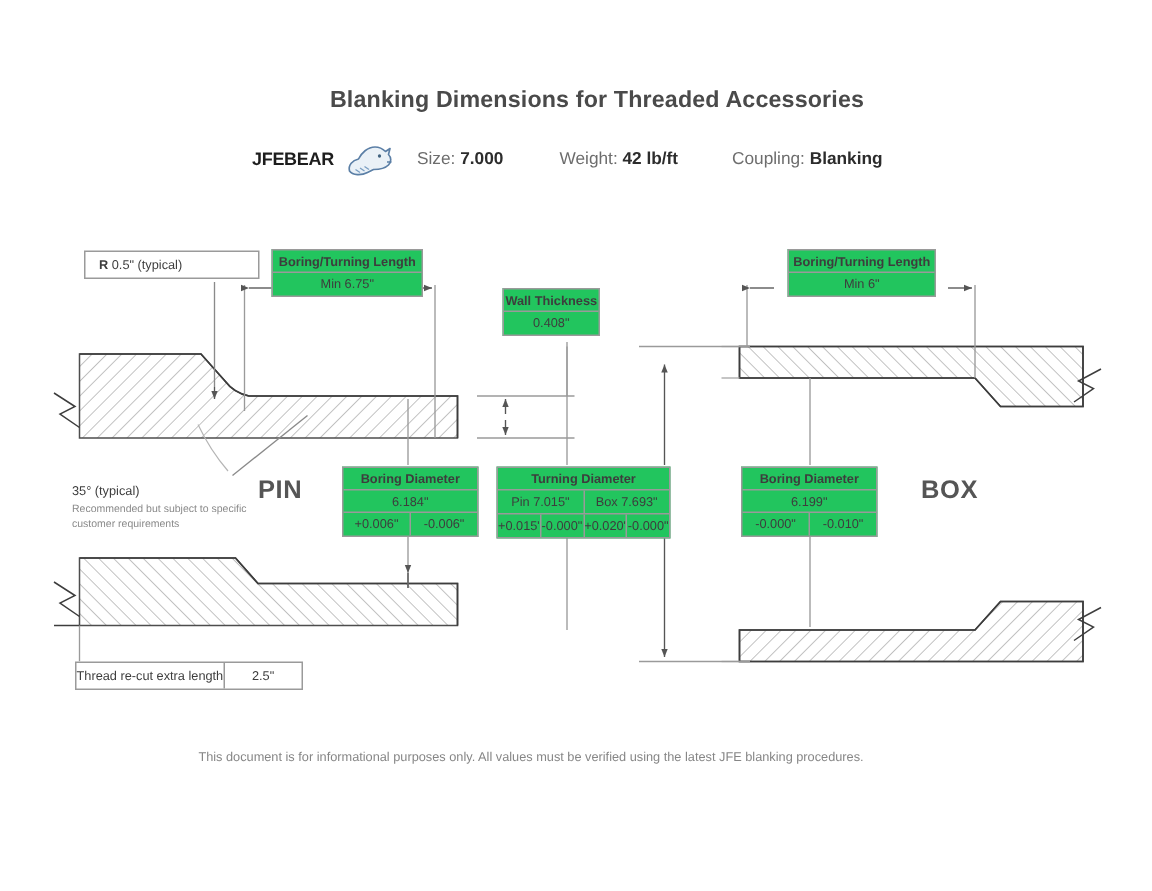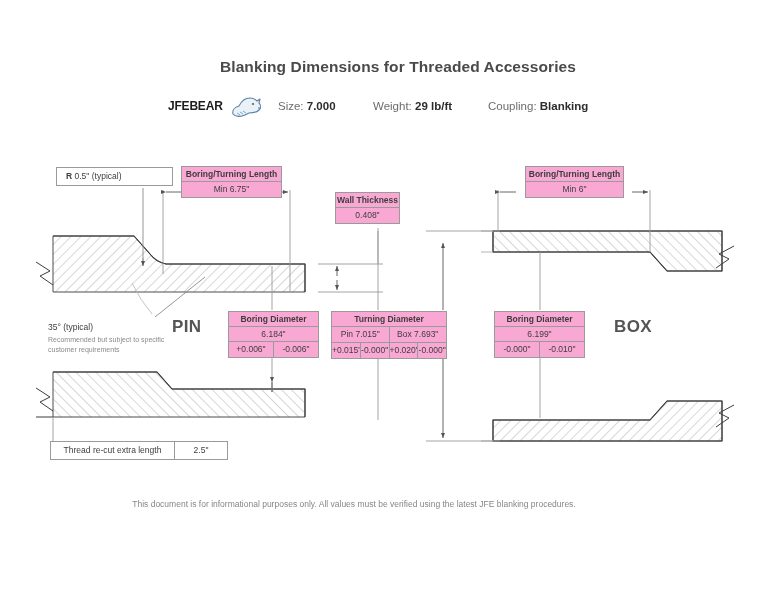--- a/index.html
+++ b/index.html
@@ -60,21 +60,21 @@
   }
   .meta b { color: #2c2c2c; font-weight: bold; }
   #meta-size { left: 110px; }
   #meta-weight { left: 205px; }
   #meta-coupling { left: 320px; }
 
   
   .box {
     position: absolute;
     border: 1px solid #9a9a9a;
-    background: #f9a8d4;
+    background: #22c55e;
     box-sizing: border-box;
   }
   .box .hdr, .box .val, .box .cell {
     box-sizing: border-box;
     text-align: center;
     color: #3d3d3d;
     overflow: hidden;
     white-space: nowrap;
   }
   .box .hdr {
@@ -171,21 +171,21 @@
         <path d="M29 14 L32 14" stroke="#5b7fa6" stroke-width="1"></path>
         <path d="M8 19 L11 21 M11 18 L14 20 M14 17 L17 19" stroke="#7a9ec2" stroke-width="0.9"></path>
       </svg>
     </span>
     <span class="meta" id="meta-size">
       <span>Size:</span>
       <b>7.000</b>
     </span>
     <span class="meta" id="meta-weight">
       <span>Weight:</span>
-      <b>29 lb/ft</b>
+      <b>42 lb/ft</b>
     </span>
     <span class="meta" id="meta-coupling">
       <span>Coupling:</span>
       <b>Blanking</b>
     </span>
   </div>
 
   <svg width="768" height="594" style="position:absolute;left:0;top:0;">
     <defs>
       <pattern id="hatch" width="7" height="7" patternTransform="rotate(45)" patternUnits="userSpaceOnUse">
@@ -336,21 +336,21 @@
 
   <div class="box" style="left:494px; top:311px; width:91px;">
     <div class="hdr">Boring Diameter</div>
     <div class="val bordered">6.199"</div>
     <div class="row">
       <div class="cell">-0.000"</div>
       <div class="cell">-0.010"</div>
     </div>
   </div>
 
-  <div class="pbox" style="left:50px; top:441px; width:178px;">
+  <div class="pbox" style="left:50px; top:441px; width:152px;">
     <div class="split">
       <div class="a">Thread re-cut extra length</div>
       <div class="b">2.5"</div>
     </div>
   </div>
 
   <div id="lbl-pin" class="lbl">PIN</div>
   <div id="lbl-box" class="lbl">BOX</div>
 
   <div id="ang-title" class="lbl">35° (typical)</div>

